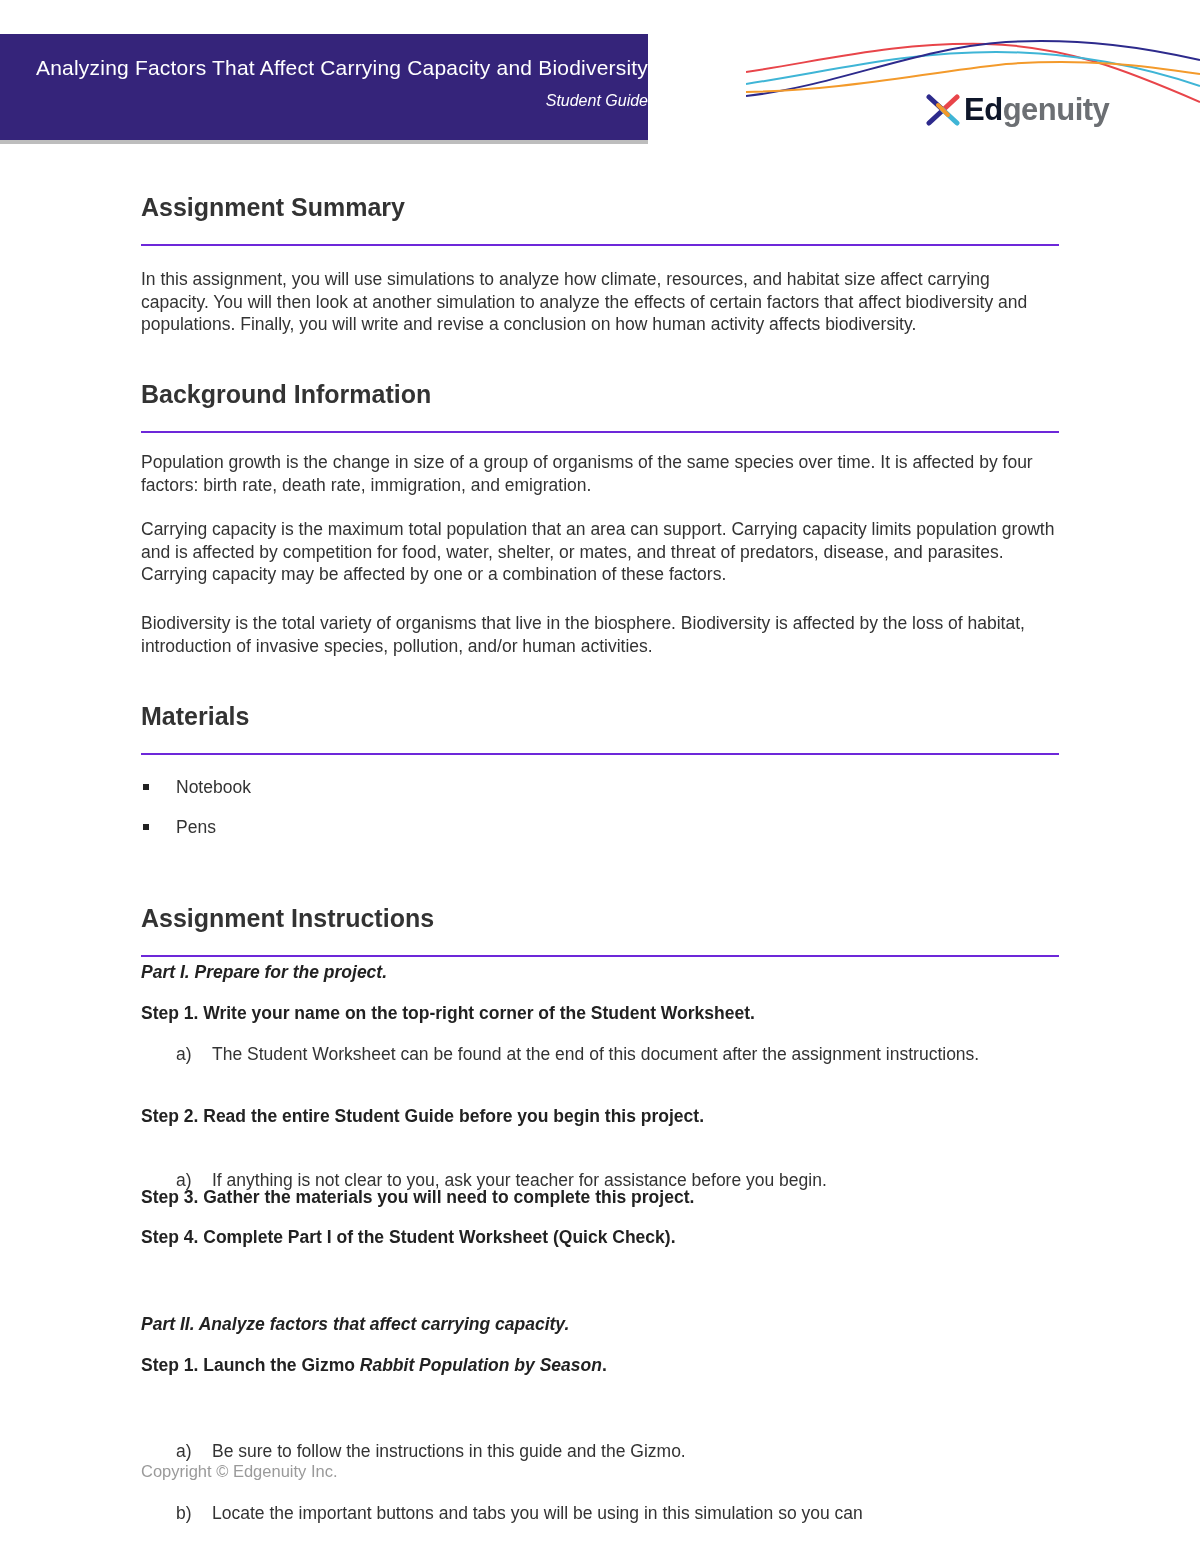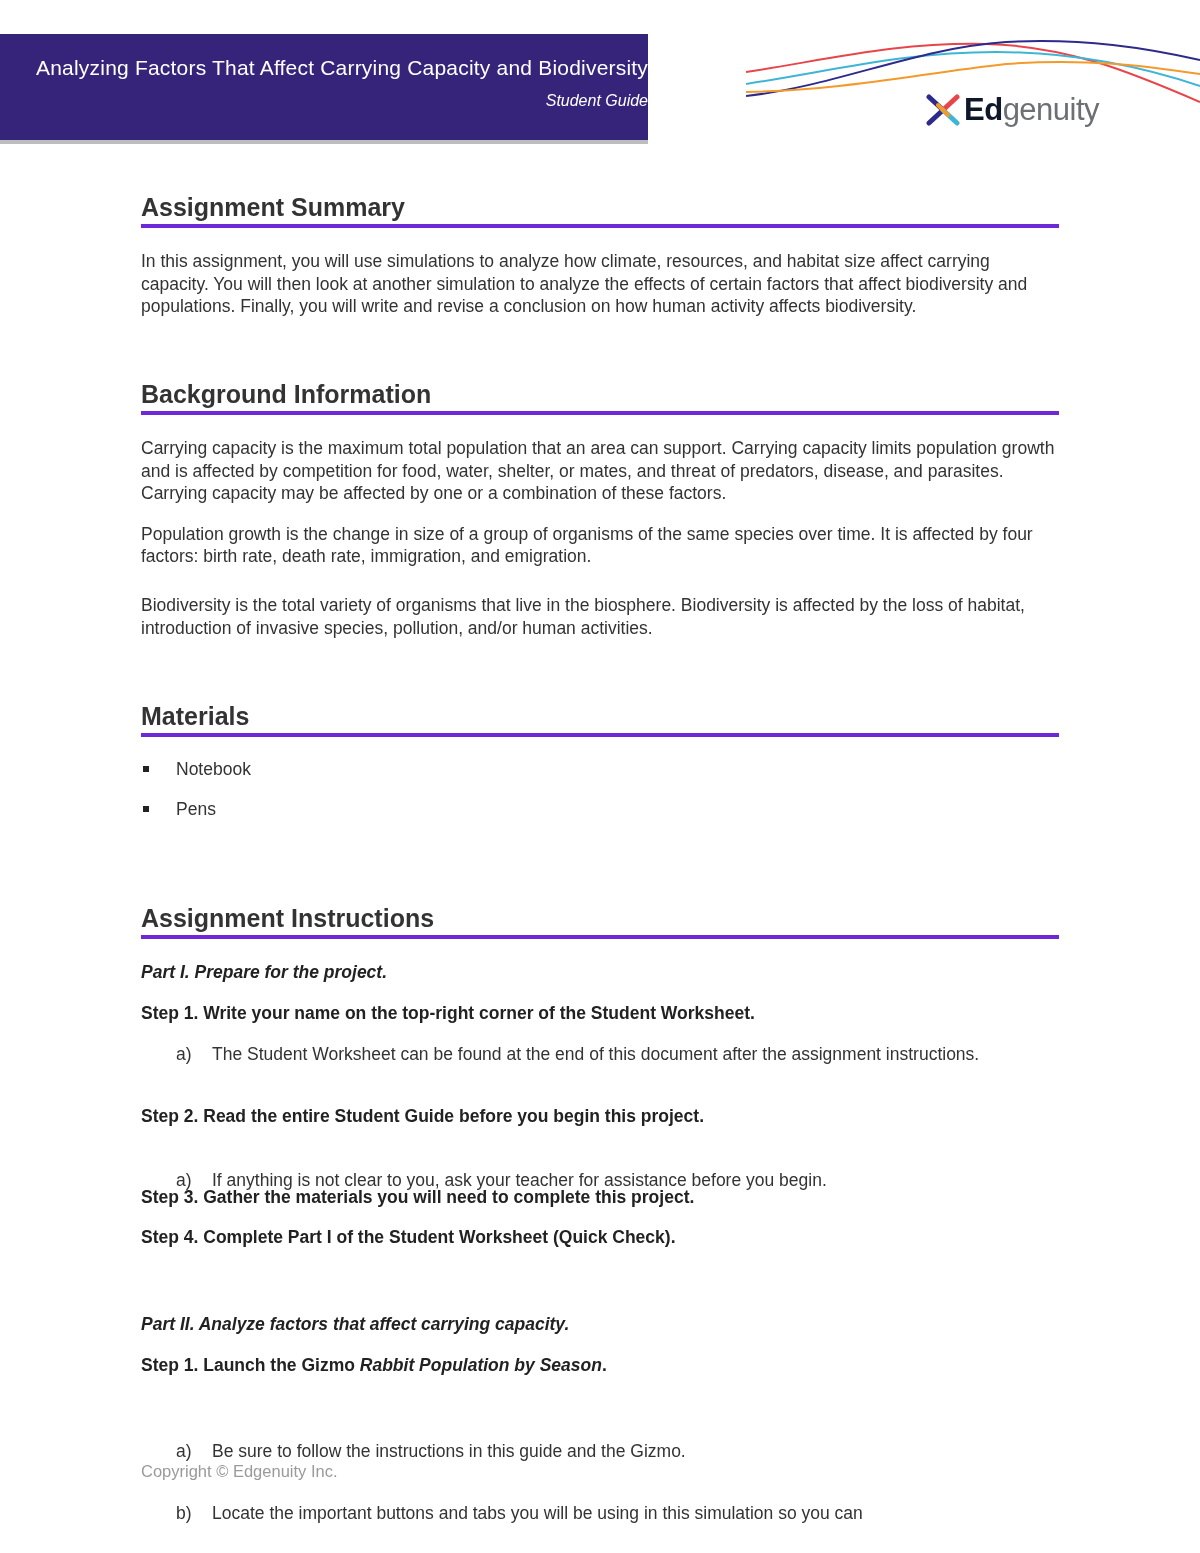--- a/index.html
+++ b/index.html
@@ -8,24 +8,24 @@
   .banner { position:absolute; left:0; top:34px; width:648px; height:106px;
             background:#35247a; box-shadow:0 4px 0 #bdbdbd; }
   .banner-title { position:absolute; right:0; top:22px; color:#fff; font-size:21px;
                   white-space:nowrap; letter-spacing:0.2px; }
   .banner-sub { position:absolute; right:0; top:58px; color:#fff; font-size:16px;
                 font-style:italic; white-space:nowrap; }
   .waves { position:absolute; left:746px; top:30px; width:454px; height:80px; }
   .logo { position:absolute; left:926px; top:90px; height:40px; display:flex; align-items:center; }
   .logo-text { font-size:31px; font-weight:bold; letter-spacing:-0.5px; margin-left:4px; }
   .logo-ed { color:#0f172a; }
-  .logo-rest { color:#6c6f73; font-weight:normal;margin-top:48px; }
+  .logo-rest { color:#6c6f73; font-weight:bold;margin-top:48px; }
   .content { position:absolute; left:141px; width:918px; }
-  h2 { margin:0; font-size:25px; font-weight:bold; color:#333; padding-bottom:2px;
-       border-bottom:4px solid #6d28d9; }
+  h2 { margin:0; font-size:25px; font-weight:bold; color:#333; padding-bottom:22px;
+       border-bottom:2px solid #6d28d9; }
   p { margin:0; font-size:17.5px; line-height:22.6px; color:#333; }
   .bullets { list-style:none; padding:0; margin:0; }
   .bullets li { font-size:17.5px; color:#333; position:relative; padding-left:35px; height:40px; }
   .bullets li .sq { position:absolute; left:2px; top:7px; width:6px; height:6px; background:#222; }
   .part { font-size:17.5px; font-weight:bold; font-style:italic; color:#222; }
   .step { font-size:17.5px; font-weight:bold; color:#222; }
   .sub { font-size:17.5px; color:#333; line-height:22.6px; position:relative; padding-left:71px; }
   .sub .lab { position:absolute; left:35px; top:0; }
   .footer { position:absolute; left:141px; top:1462px; font-size:16.5px; color:#9a9a9a; }
 </style>
@@ -54,22 +54,22 @@
   <span class="logo-text"><span class="logo-ed">Ed</span><span class="logo-rest">genuity</span></span>
 </div>
 
 <div class="content" style="top:193px;">
   <h2>Assignment Summary</h2>
   <p style="margin-top:22px;">In this assignment, you will use simulations to analyze how climate, resources, and habitat size affect carrying capacity. You will then look at another simulation to analyze the effects of certain factors that affect biodiversity and populations. Finally, you will write and revise a conclusion on how human activity affects biodiversity.</p>
 </div>
 
 <div class="content" style="top:380px;">
   <h2>Background Information</h2>
+  <p style="margin-top:18px;">Population growth is the change in size of a group of organisms of the same species over time. It is affected by four factors: birth rate, death rate, immigration, and emigration.</p>
   <p style="margin-top:22px;">Carrying capacity is the maximum total population that an area can support. Carrying capacity limits population growth and is affected by competition for food, water, shelter, or mates, and threat of predators, disease, and parasites. Carrying capacity may be affected by one or a combination of these factors.</p>
-  <p style="margin-top:18px;">Population growth is the change in size of a group of organisms of the same species over time. It is affected by four factors: birth rate, death rate, immigration, and emigration.</p>
   <p style="margin-top:26px;">Biodiversity is the total variety of organisms that live in the biosphere. Biodiversity is affected by the loss of habitat, introduction of invasive species, pollution, and/or human activities.</p>
 </div>
 
 <div class="content" style="top:702px;">
   <h2>Materials</h2>
   <ul class="bullets" style="margin-top:22px;">
     <li><span class="sq"></span><span>Notebook</span></li>
     <li><span class="sq"></span><span>Pens</span></li>
   </ul>
 </div>

